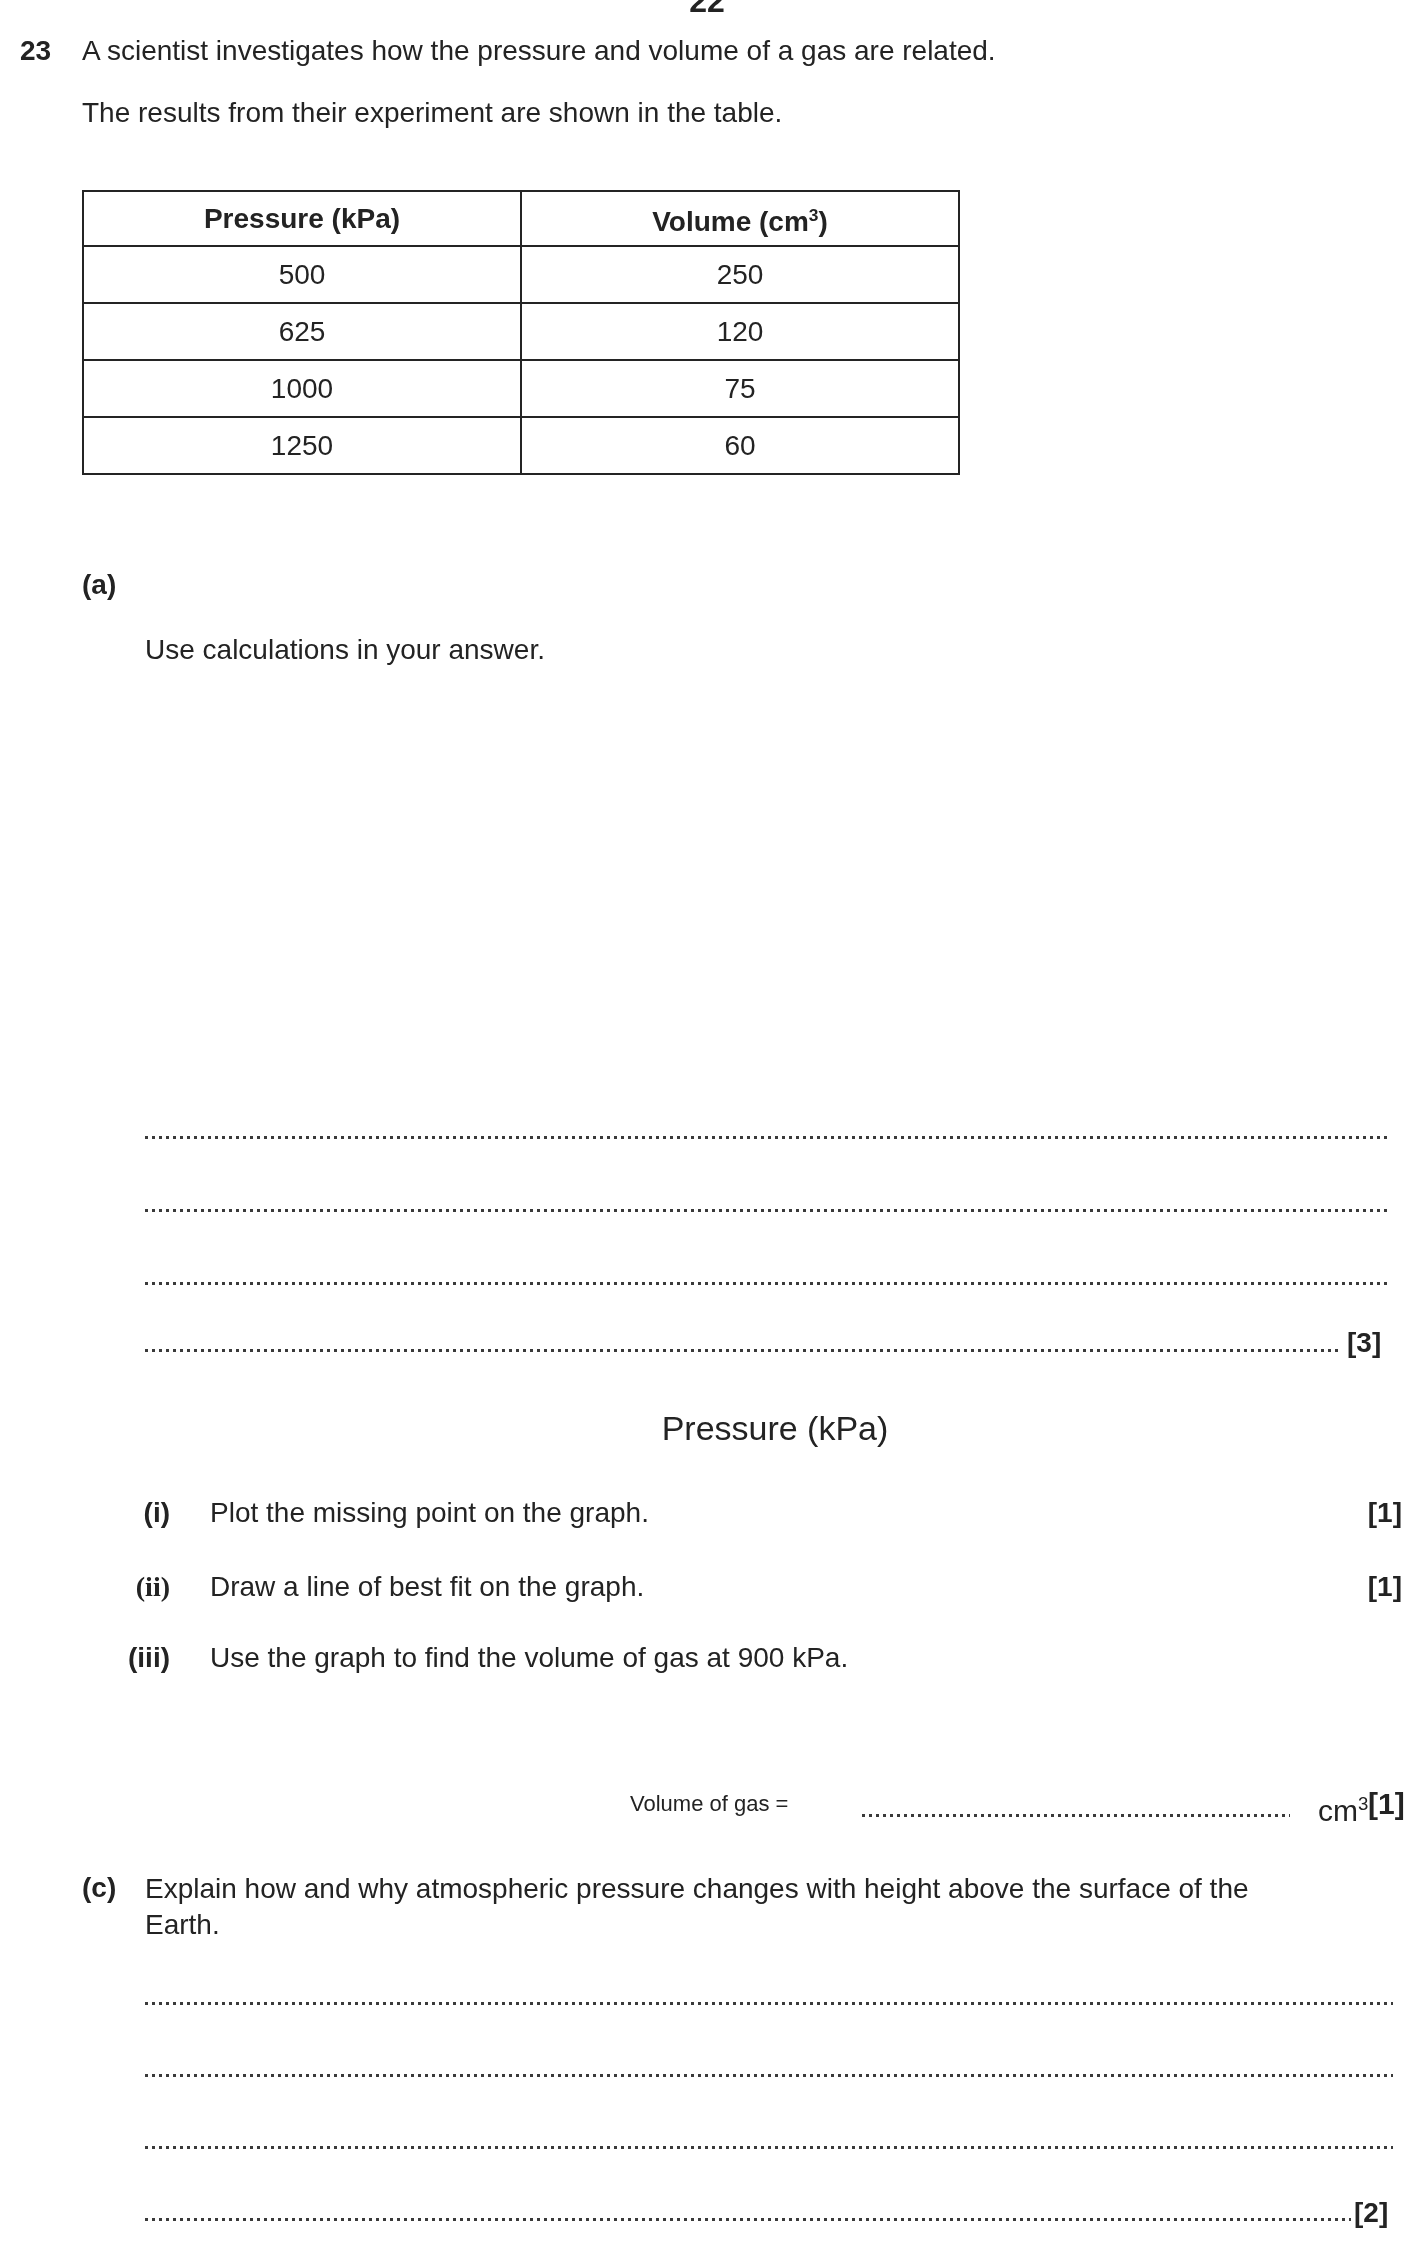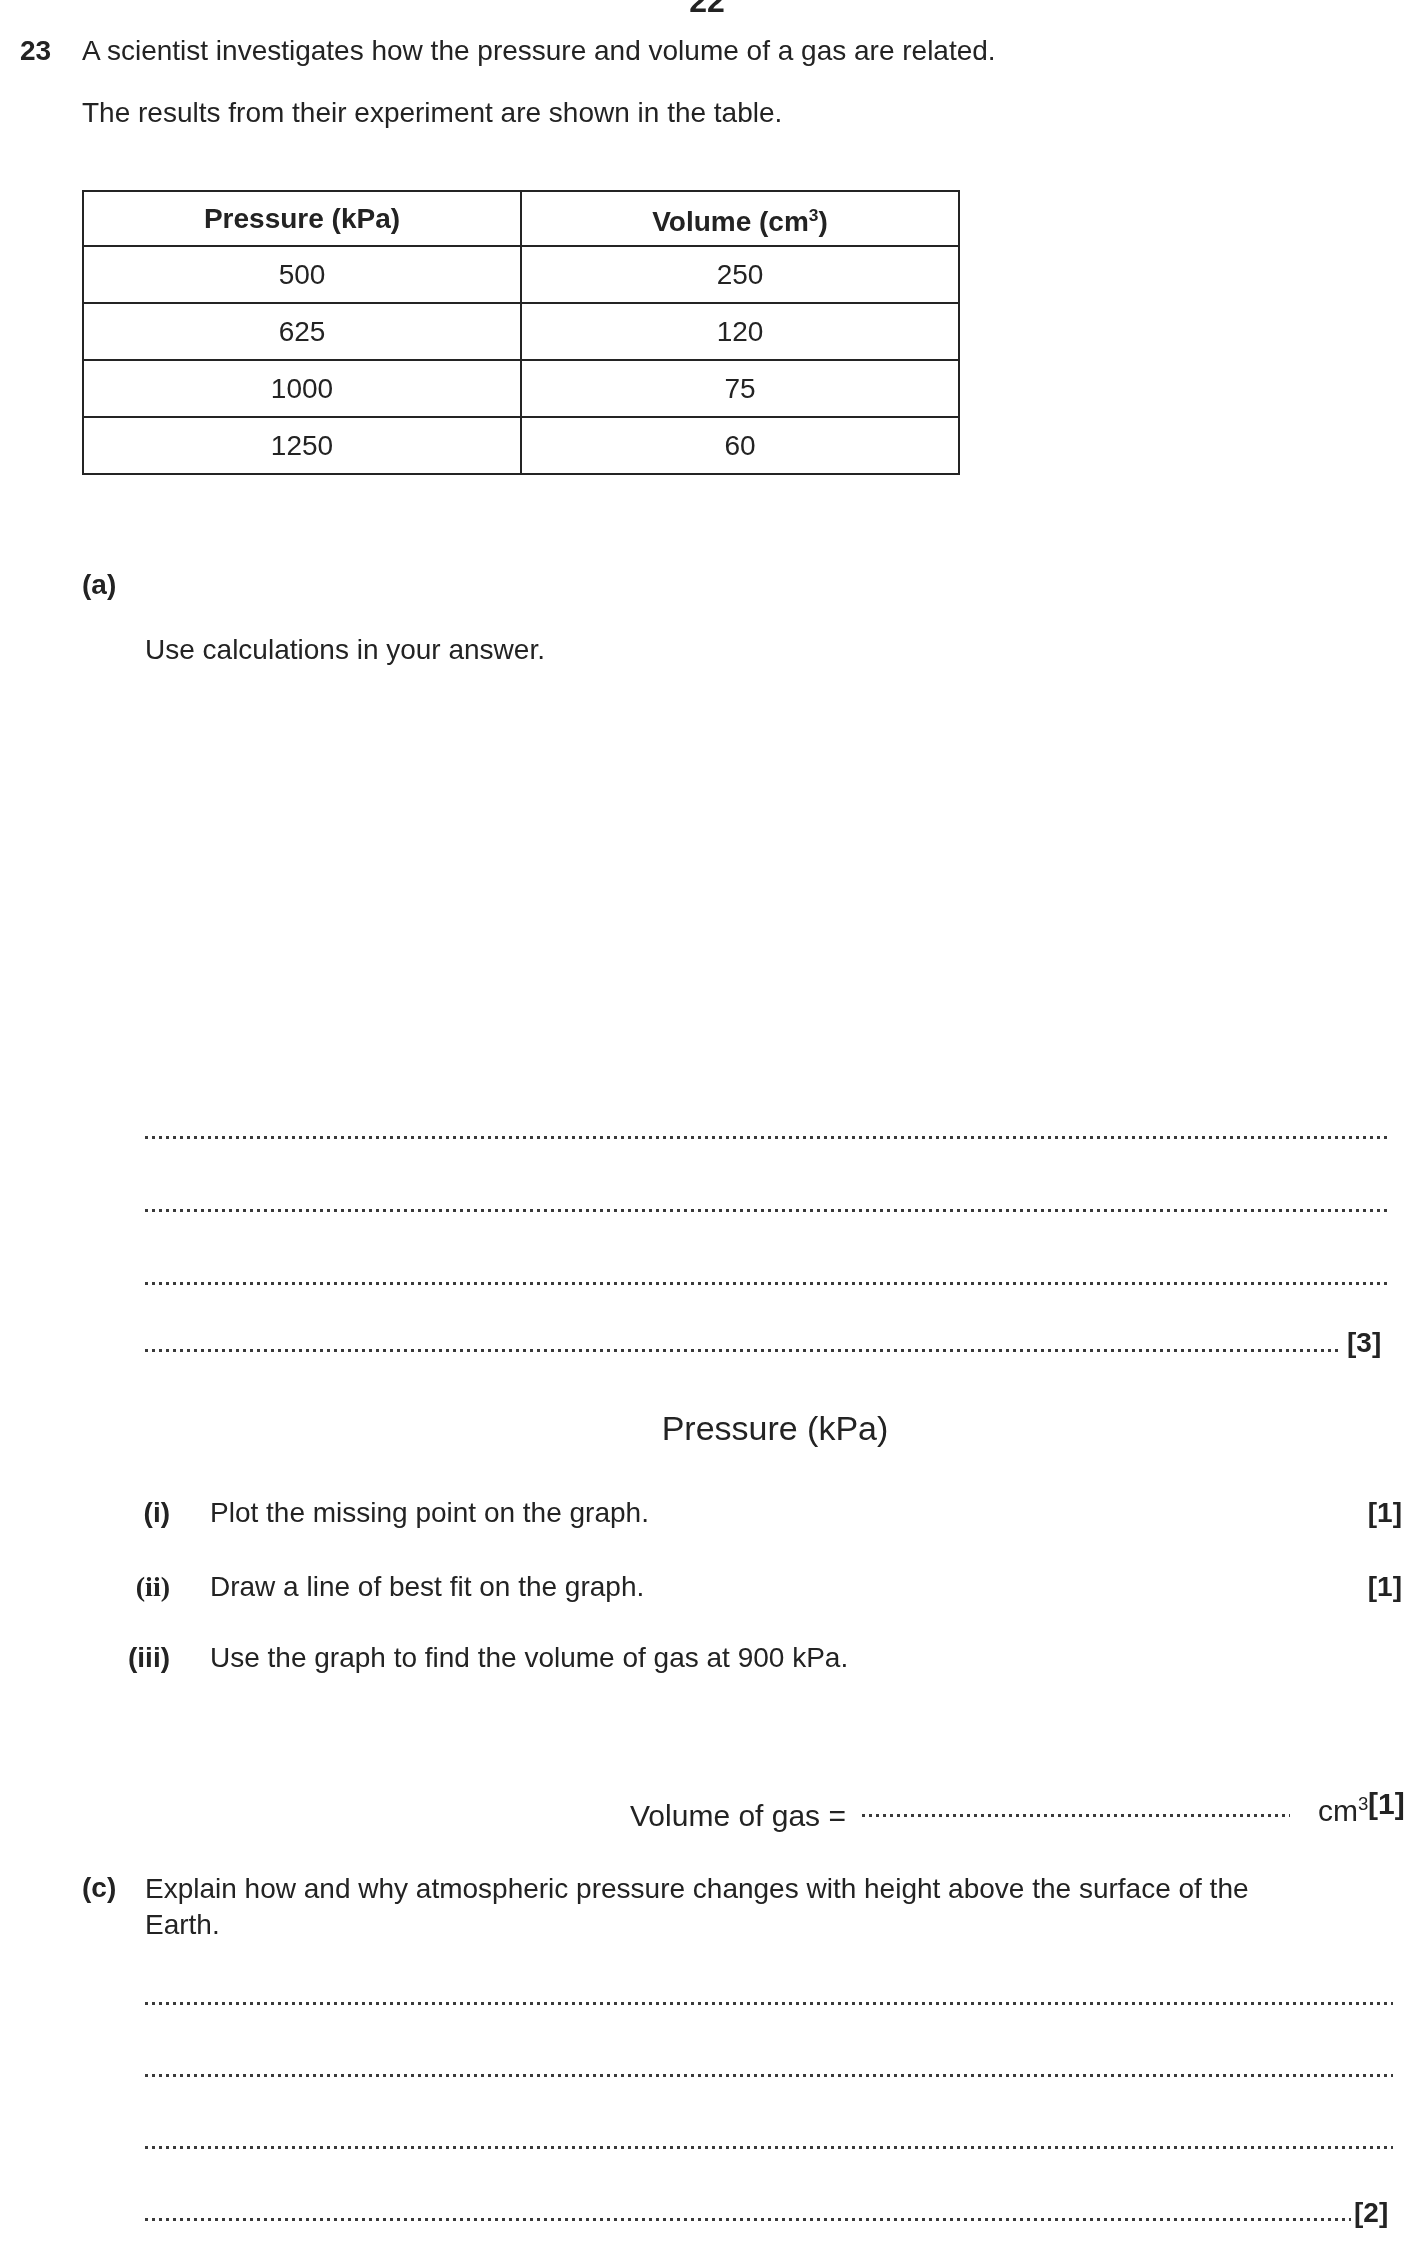--- a/index.html
+++ b/index.html
@@ -66,21 +66,21 @@
   .item-marks{font-weight:bold; text-align:right; width:82px; left:1320px;}
   .i1-label{top:1496px; left:98px;}
   .i1-text{top:1496px; left:210px;}
   .i1-marks{top:1496px;}
   .i2-label{top:1570px; left:98px;font-family:Liberation Serif, serif;}
   .i2-text{top:1570px; left:210px;}
   .i2-marks{top:1570px;}
   .i3-label{top:1641px; left:98px;}
   .i3-text{top:1641px; left:210px;}
 
-  .vol-label{top:1786px; left:630px; font-size:30px; line-height:36px;margin-top:12px;}
+  .vol-label{top:1786px; left:630px; font-size:22px; line-height:36px;}
   .vol-dots{top:1814px; left:862px; width:428px;}
   .vol-unit{top:1786px; left:1302px; font-size:30px; line-height:36px;margin-left:16px;}
   .vol-marks{top:1786px; left:1368px; font-size:30px; line-height:36px; font-weight:bold;}
 
   .part-c-label{top:1871px; left:82px; font-weight:bold;}
   .part-c-text{top:1871px; left:145px; width:1215px; line-height:36px;}
   .c-line1{top:2002px; left:145px; width:1248px;}
   .c-line2{top:2074px; left:145px; width:1248px;}
   .c-line3{top:2146px; left:145px; width:1248px;}
   .c-line4{top:2218px; left:145px; width:1206px;}

